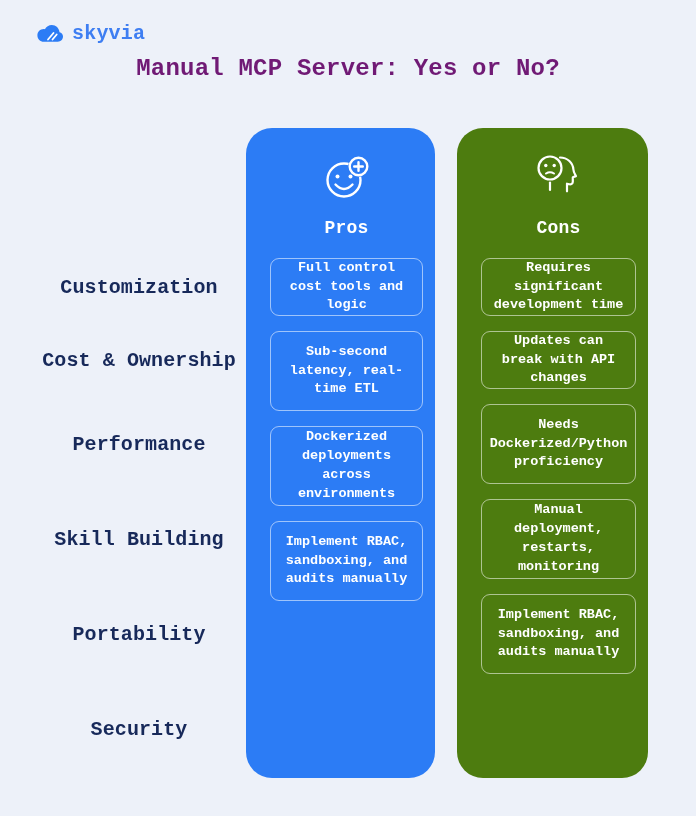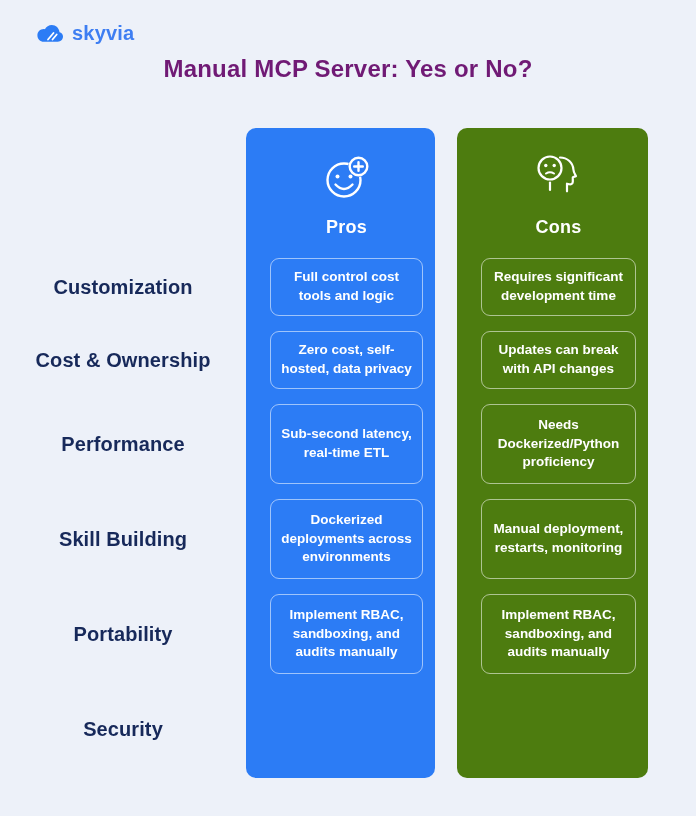--- a/index.html
+++ b/index.html
@@ -1,44 +1,44 @@
 <!DOCTYPE html>
 <html><head>
 <meta charset="utf-8">
 <style>
   html,body{margin:0;padding:0;background:#edf1f9;}
   .canvas{
     position:relative;
     width:696px;height:816px;
     background:#edf1f9;
-    font-family:Liberation Sans, sans-serif;
+    font-family:Liberation Mono, monospace;
     overflow:hidden;
   }
   
   .logo{
     position:absolute;left:36px;top:22px;
     display:flex;align-items:center;gap:6px;
   }
   .logo svg{display:block;}
   .brand-name{
     color:#3e7ef2;font-size:20px;font-weight:700;letter-spacing:.2px;
   }
   
   .title{
     position:absolute;top:55px;left:0;width:100%;
     margin:0;text-align:center;
     color:#701a75;font-size:24px;font-weight:700;letter-spacing:.2px;
   }
   
   .labels-col{
-    position:absolute;left:0;top:128px;width:246px;
+    position:absolute;left:16px;top:128px;width:246px;
   }
   .col{
     position:absolute;top:128px;height:650px;
-    border-radius:10px;box-sizing:border-box;padding-left:12px;
+    border-radius:26px;box-sizing:border-box;padding-left:12px;
   }
   .col.pros{left:246px;width:189px;background:#2c7cf5;}
   .col.cons{left:457px;width:191px;background:#4d7c0f;}
   .col-head{
     height:130px;display:flex;flex-direction:column;
     align-items:center;justify-content:center;gap:9px;
     padding-top:4px;box-sizing:border-box;
   }
   .col-title{
     color:#ffffff;font-size:18px;font-weight:700;letter-spacing:.2px;
@@ -103,21 +103,20 @@
           <circle cx="37.5" cy="14.5" r="8.8" fill="#2c7cf5" stroke="#ffffff" stroke-width="2.4"></circle>
           <path d="M33.2 14.5h8.6M37.5 10.2v8.6" stroke="#ffffff" stroke-width="2.4" stroke-linecap="round"></path>
           <circle cx="16.5" cy="24.5" r="2" fill="#ffffff"></circle>
           <circle cx="29.5" cy="24.5" r="2" fill="#ffffff"></circle>
           <path d="M14.5 32.5q8.5 9 17 0" fill="none" stroke="#ffffff" stroke-width="2.4" stroke-linecap="round"></path>
         </svg>
       </span>
       <div class="col-title">Pros</div>
     </div>
     <div class="cell s">Full control cost tools and logic</div>
-    <div class="cell s">Zero cost, self-hosted, data privacy</div>
     <div class="cell l">Sub-second latency, real-time ETL</div>
     <div class="cell l">Dockerized deployments across environments</div>
     <div class="cell l">Implement RBAC, sandboxing, and audits manually</div>
   </div>
 
   <div class="col cons">
     <div class="col-head">
       <span>
         <svg width="52" height="52" viewBox="0 0 52 52">
           <circle cx="17" cy="16" r="11.5" fill="none" stroke="#ffffff" stroke-width="2.2"></circle>

